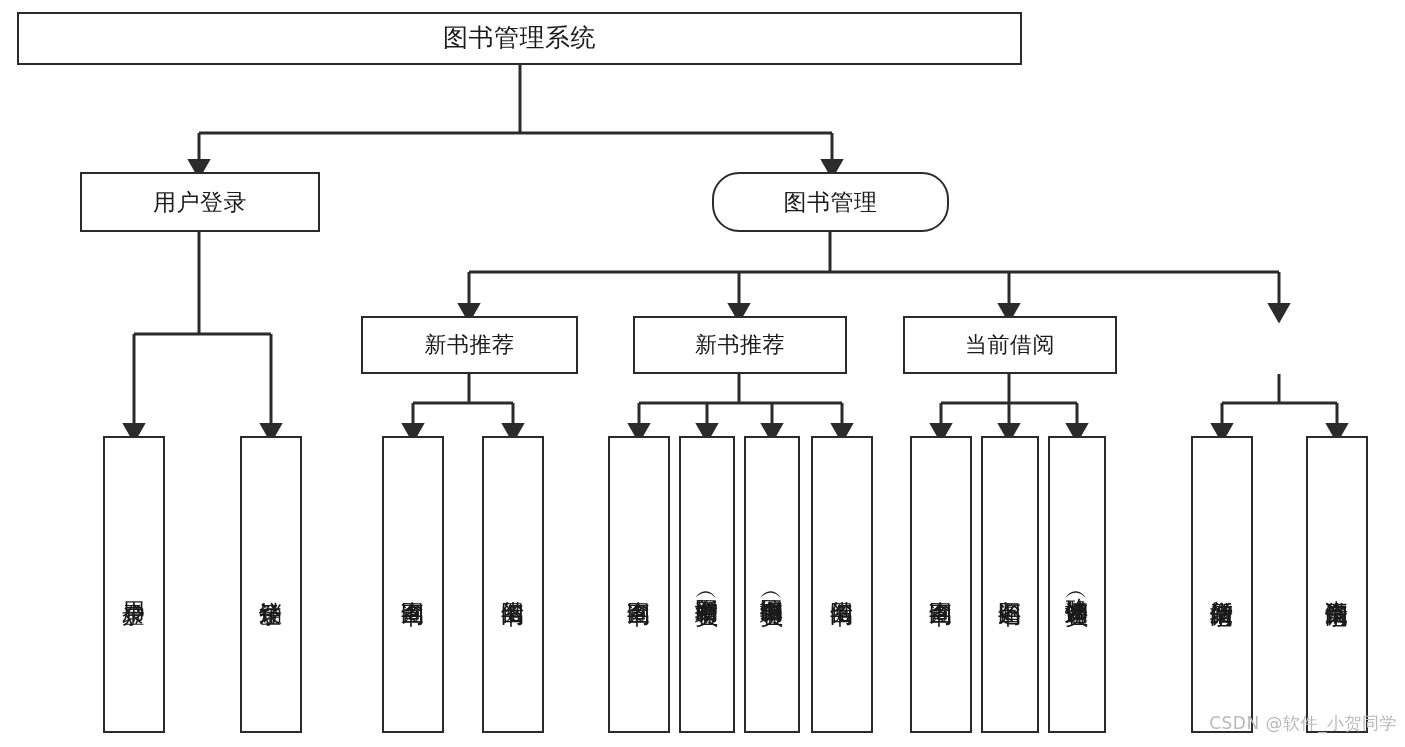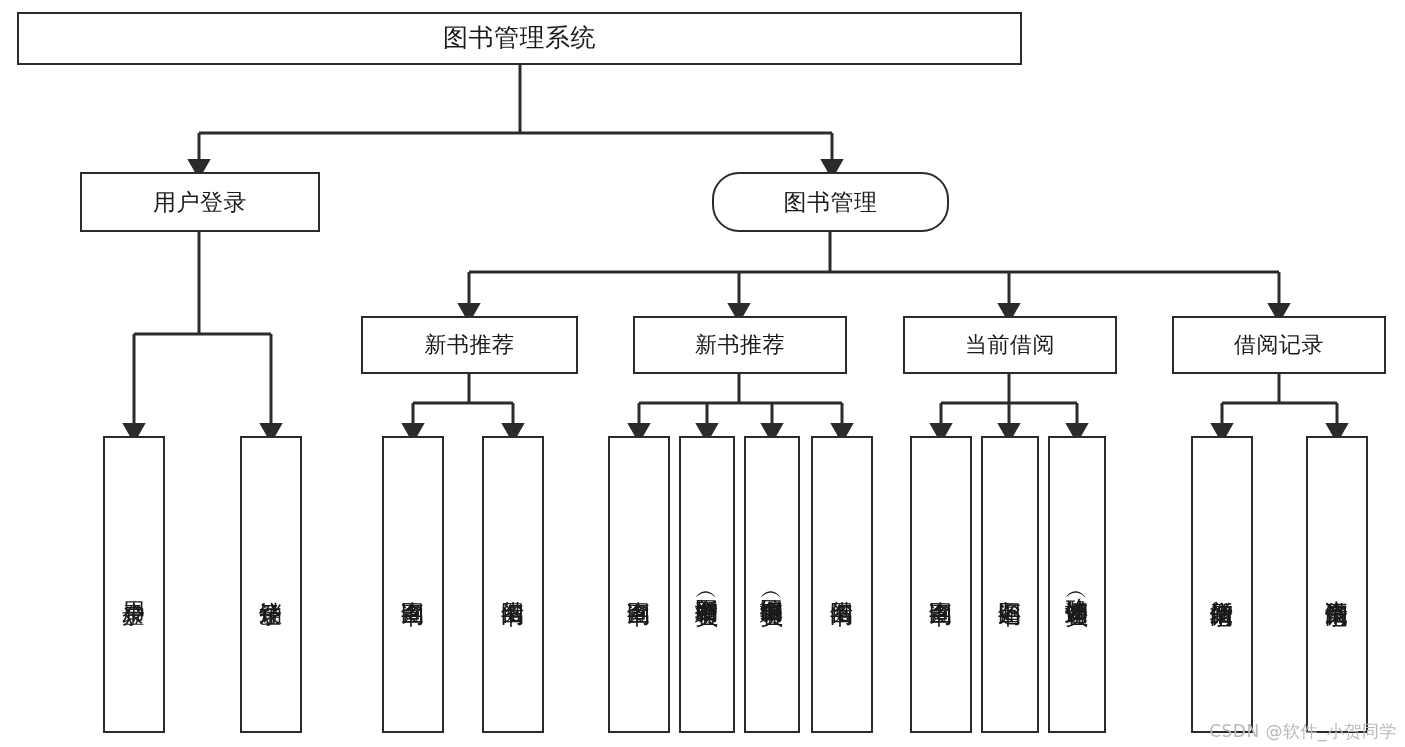--- a/index.html
+++ b/index.html
@@ -58,21 +58,21 @@
     text-orientation: upright;
     font-size: 23px;
     line-height: 1.22;
     letter-spacing: 1px;
     white-space: nowrap;
     text-align: center;
   }
   #watermark {
     position: absolute;
     right: 8px;
-    bottom: 4px;
+    bottom: 12px;
     font-size: 17px;
     color: #b9b9b9;
     letter-spacing: 0.5px;
     white-space: nowrap;
     pointer-events: none;
   }
 </style>
 </head>
 <body>
 
@@ -157,23 +157,20 @@
   </div>
 
   <div class="node lvl3" style="left:633px; top:316px; width:214px; height:58px;">
     <span class="node-label">新书推荐</span>
   </div>
 
   <div class="node lvl3" style="left:903px; top:316px; width:214px; height:58px;font-family:Liberation Serif, serif;">
     <span class="node-label">当前借阅</span>
   </div>
 
-  <div class="node lvl3" style="left:1172px; top:316px; width:214px; height:58px;">
-    <span class="node-label">借阅记录</span>
-  </div>
 
   <div class="node leaf" style="left:103px; top:436px; width:62px; height:297px;">
     <span class="node-label">用户登录</span>
   </div>
 
   <div class="node leaf" style="left:240px; top:436px; width:62px; height:297px;">
     <span class="node-label">注销登录</span>
   </div>
 
   <div class="node leaf" style="left:382px; top:436px; width:62px; height:297px;">

